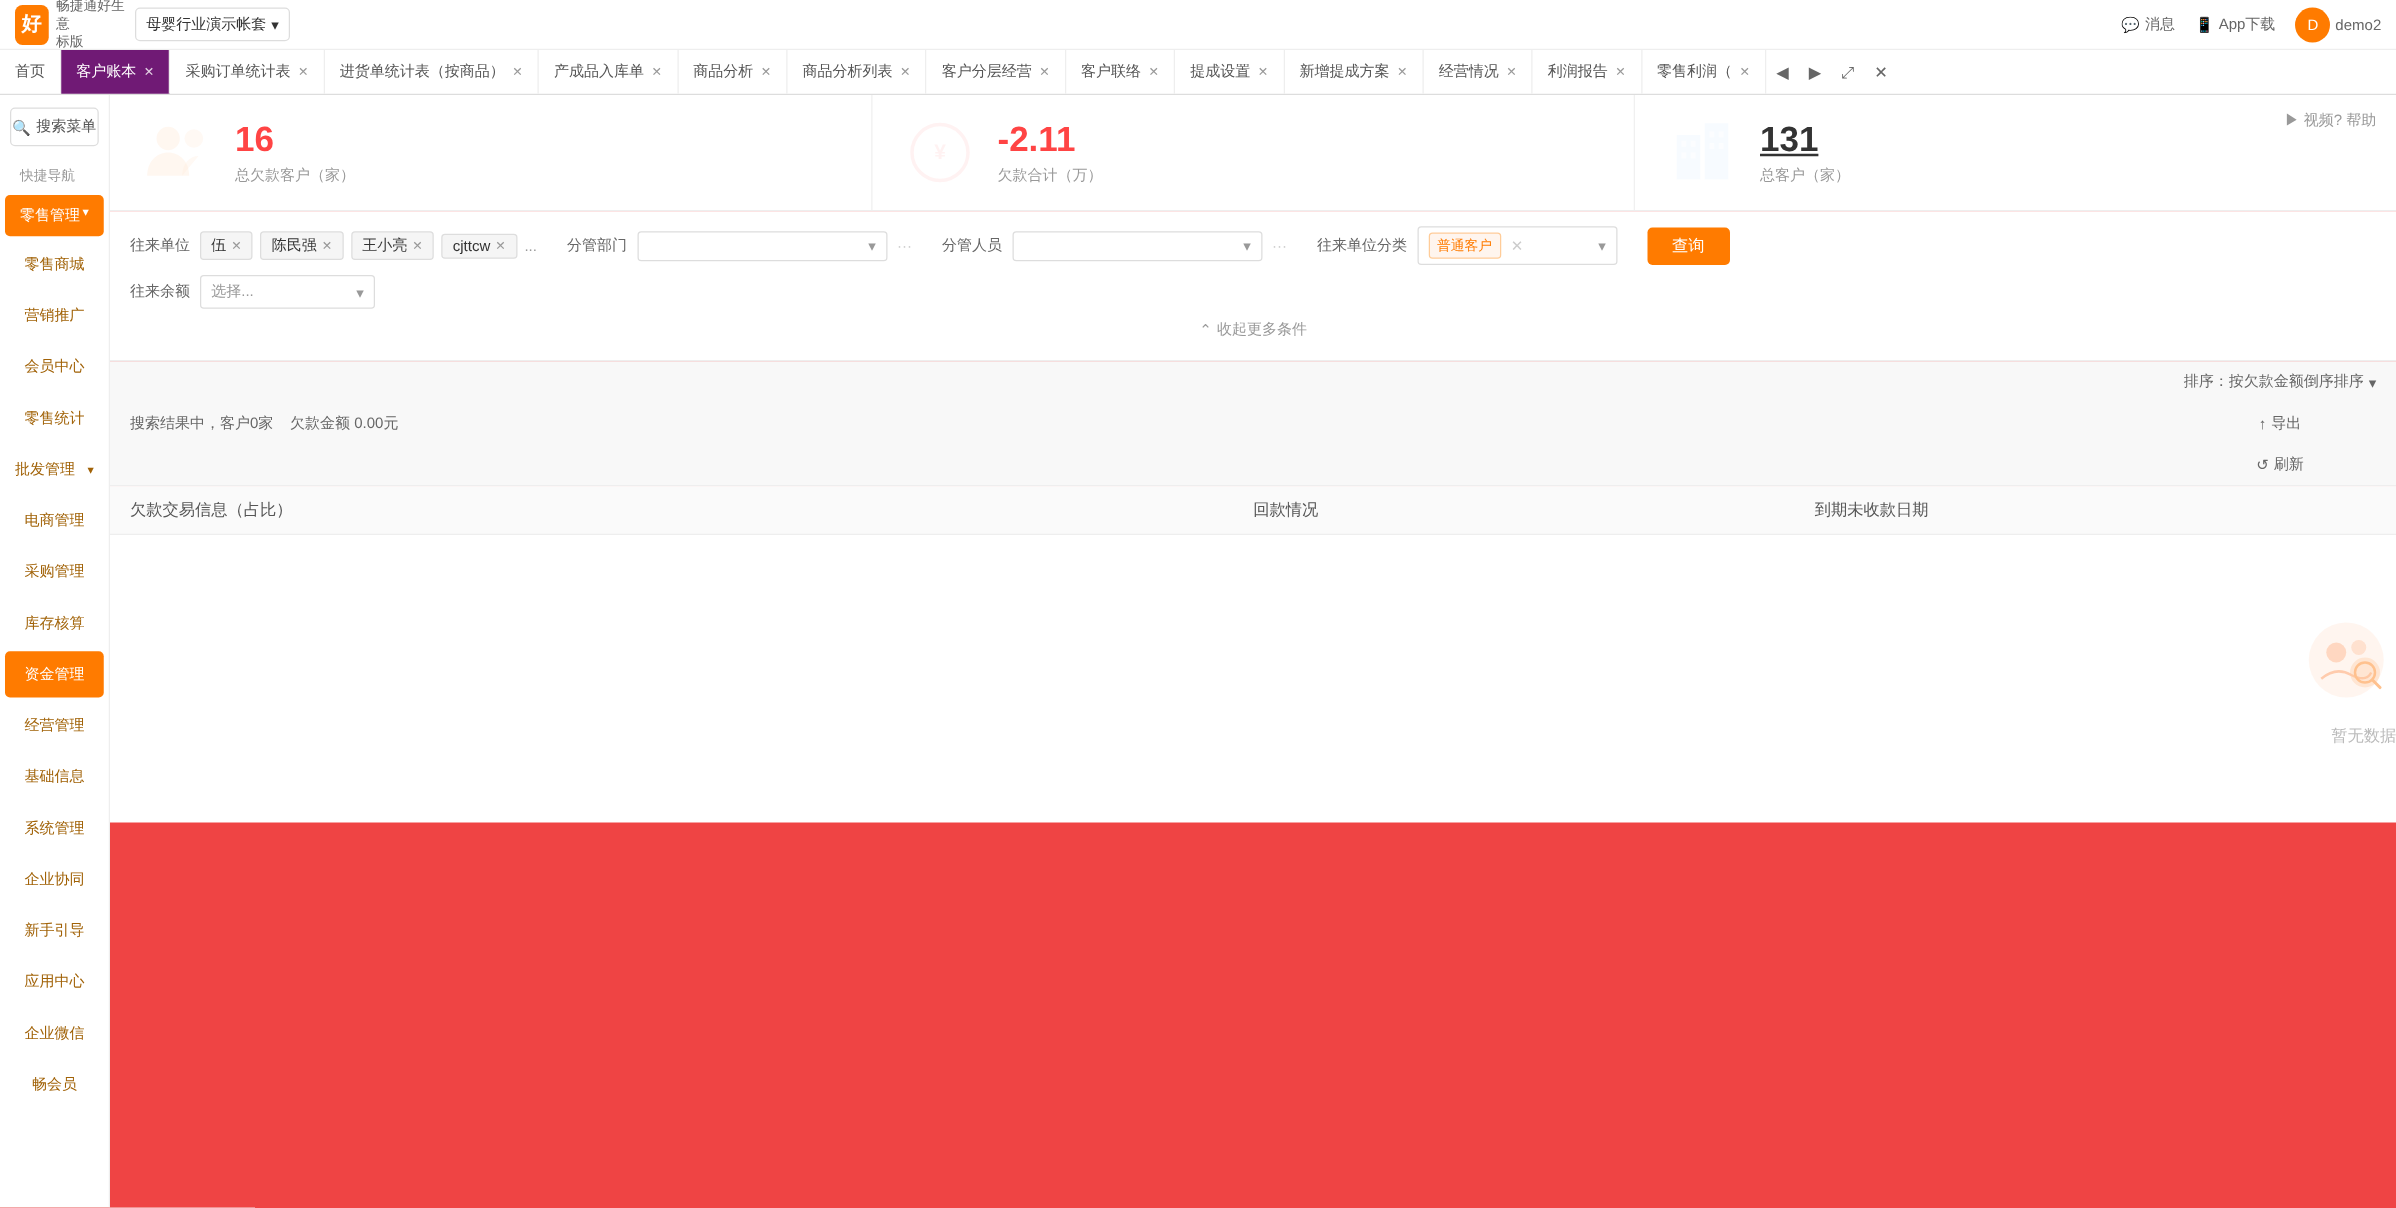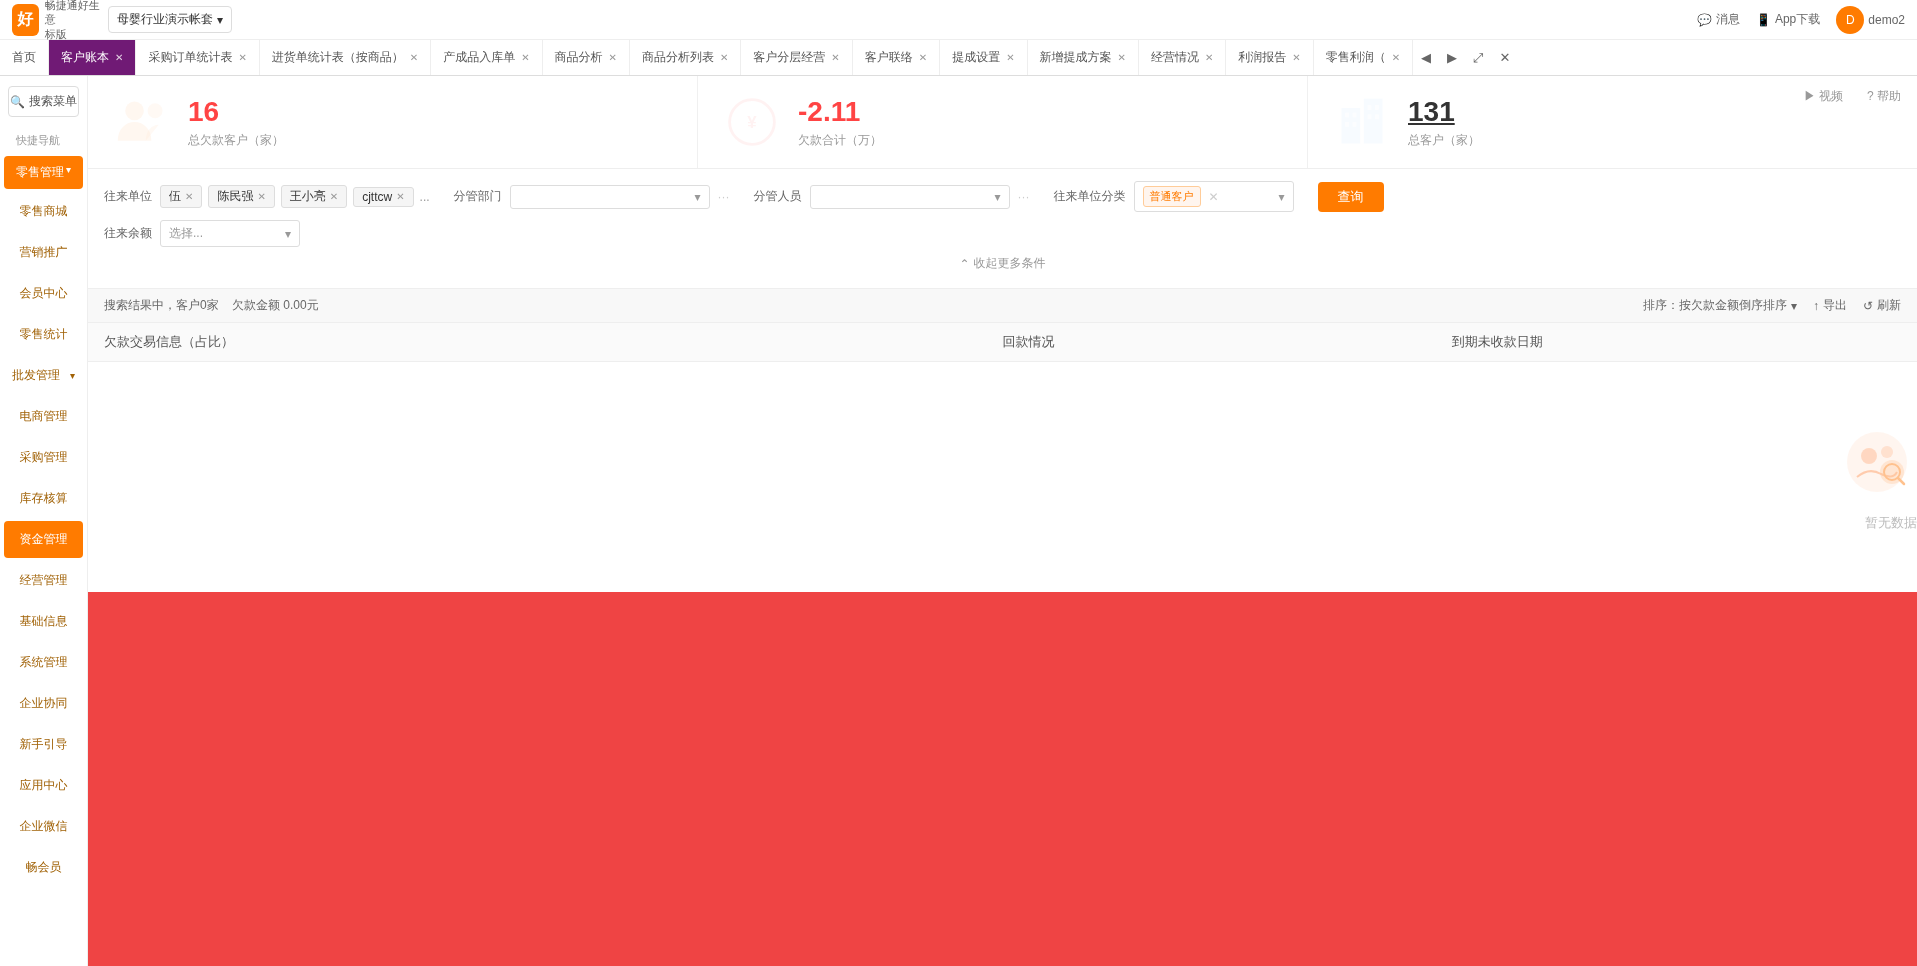--- a/index.html
+++ b/index.html
@@ -38,38 +38,38 @@
     
     .stats-banner { display: flex; background: #fff; border-bottom: 1px solid #eee; }
     .stat-card { flex: 1; padding: 16px 24px; display: flex; align-items: center; gap: 16px; border-right: 1px solid #f0f0f0; position: relative; }
     .stat-card:last-child { border-right: none; }
     .stat-icon { width: 60px; height: 60px; opacity: 0.15; display: flex; align-items: center; justify-content: center; }
     .stat-icon svg { width: 56px; height: 56px; }
     .stat-info { flex: 1; }
     .stat-value { font-size: 28px; font-weight: bold; color: #ff4444; line-height: 1.2; }
     .stat-value.black { color: #333; text-decoration: underline; }
     .stat-label { font-size: 12px; color: #999; margin-top: 4px; }
-    .stat-top-right { position: absolute; top: 12px; right: 16px; display: flex; gap: 24px; font-size: 12px; color: #999; }
+    .stat-top-right { position: absolute; top: 12px; right: 16px; display: flex; gap: 0; font-size: 12px; color: #999; }
 
     
     .filter-area { background: #fff; padding: 12px 16px; border-bottom: 1px solid #eee; }
     .filter-row { display: flex; align-items: center; gap: 8px; margin-bottom: 8px; flex-wrap: wrap; }
     .filter-label { font-size: 12px; color: #666; white-space: nowrap; }
     .filter-tags { display: flex; align-items: center; gap: 6px; flex-wrap: wrap; }
     .filter-tag { display: flex; align-items: center; gap: 4px; padding: 2px 8px; background: #f5f5f5; border: 1px solid #ddd; border-radius: 3px; font-size: 12px; color: #333; }
     .filter-tag .close { color: #999; cursor: pointer; font-size: 10px; }
     .more-tags { color: #999; cursor: pointer; font-size: 12px; }
     .filter-select { display: flex; align-items: center; gap: 4px; border: 1px solid #ddd; border-radius: 3px; padding: 4px 8px; font-size: 12px; color: #333; cursor: pointer; min-width: 120px; }
     .filter-select-wide { min-width: 200px; }
     .filter-select .arrow { color: #999; margin-left: auto; }
     .collapse-btn { display: flex; align-items: center; gap: 4px; color: #999; font-size: 12px; cursor: pointer; margin: 4px auto; justify-content: center; }
 
     
     .results-bar { display: flex; align-items: center; justify-content: space-between; padding: 8px 16px; background: #f8f8f8; border-bottom: 1px solid #eee; font-size: 12px; color: #666; }
-    .results-actions { display: flex; align-items: center; gap: 16px; }
+    .results-actions { display: flex; align-items: center; gap: 16px; flex-direction: column; }
     .results-action-btn { display: flex; align-items: center; gap: 4px; color: #666; cursor: pointer; }
     .sort-selector { display: flex; align-items: center; gap: 4px; color: #666; cursor: pointer; }
 
     
     .data-table { width: 100%; background: #fff; }
     .table-header { display: flex; padding: 10px 16px; border-bottom: 1px solid #eee; background: #fafafa; }
     .table-col { flex: 1; font-size: 13px; color: #555; font-weight: 500; }
     .table-col:first-child { flex: 2; }
 
     

